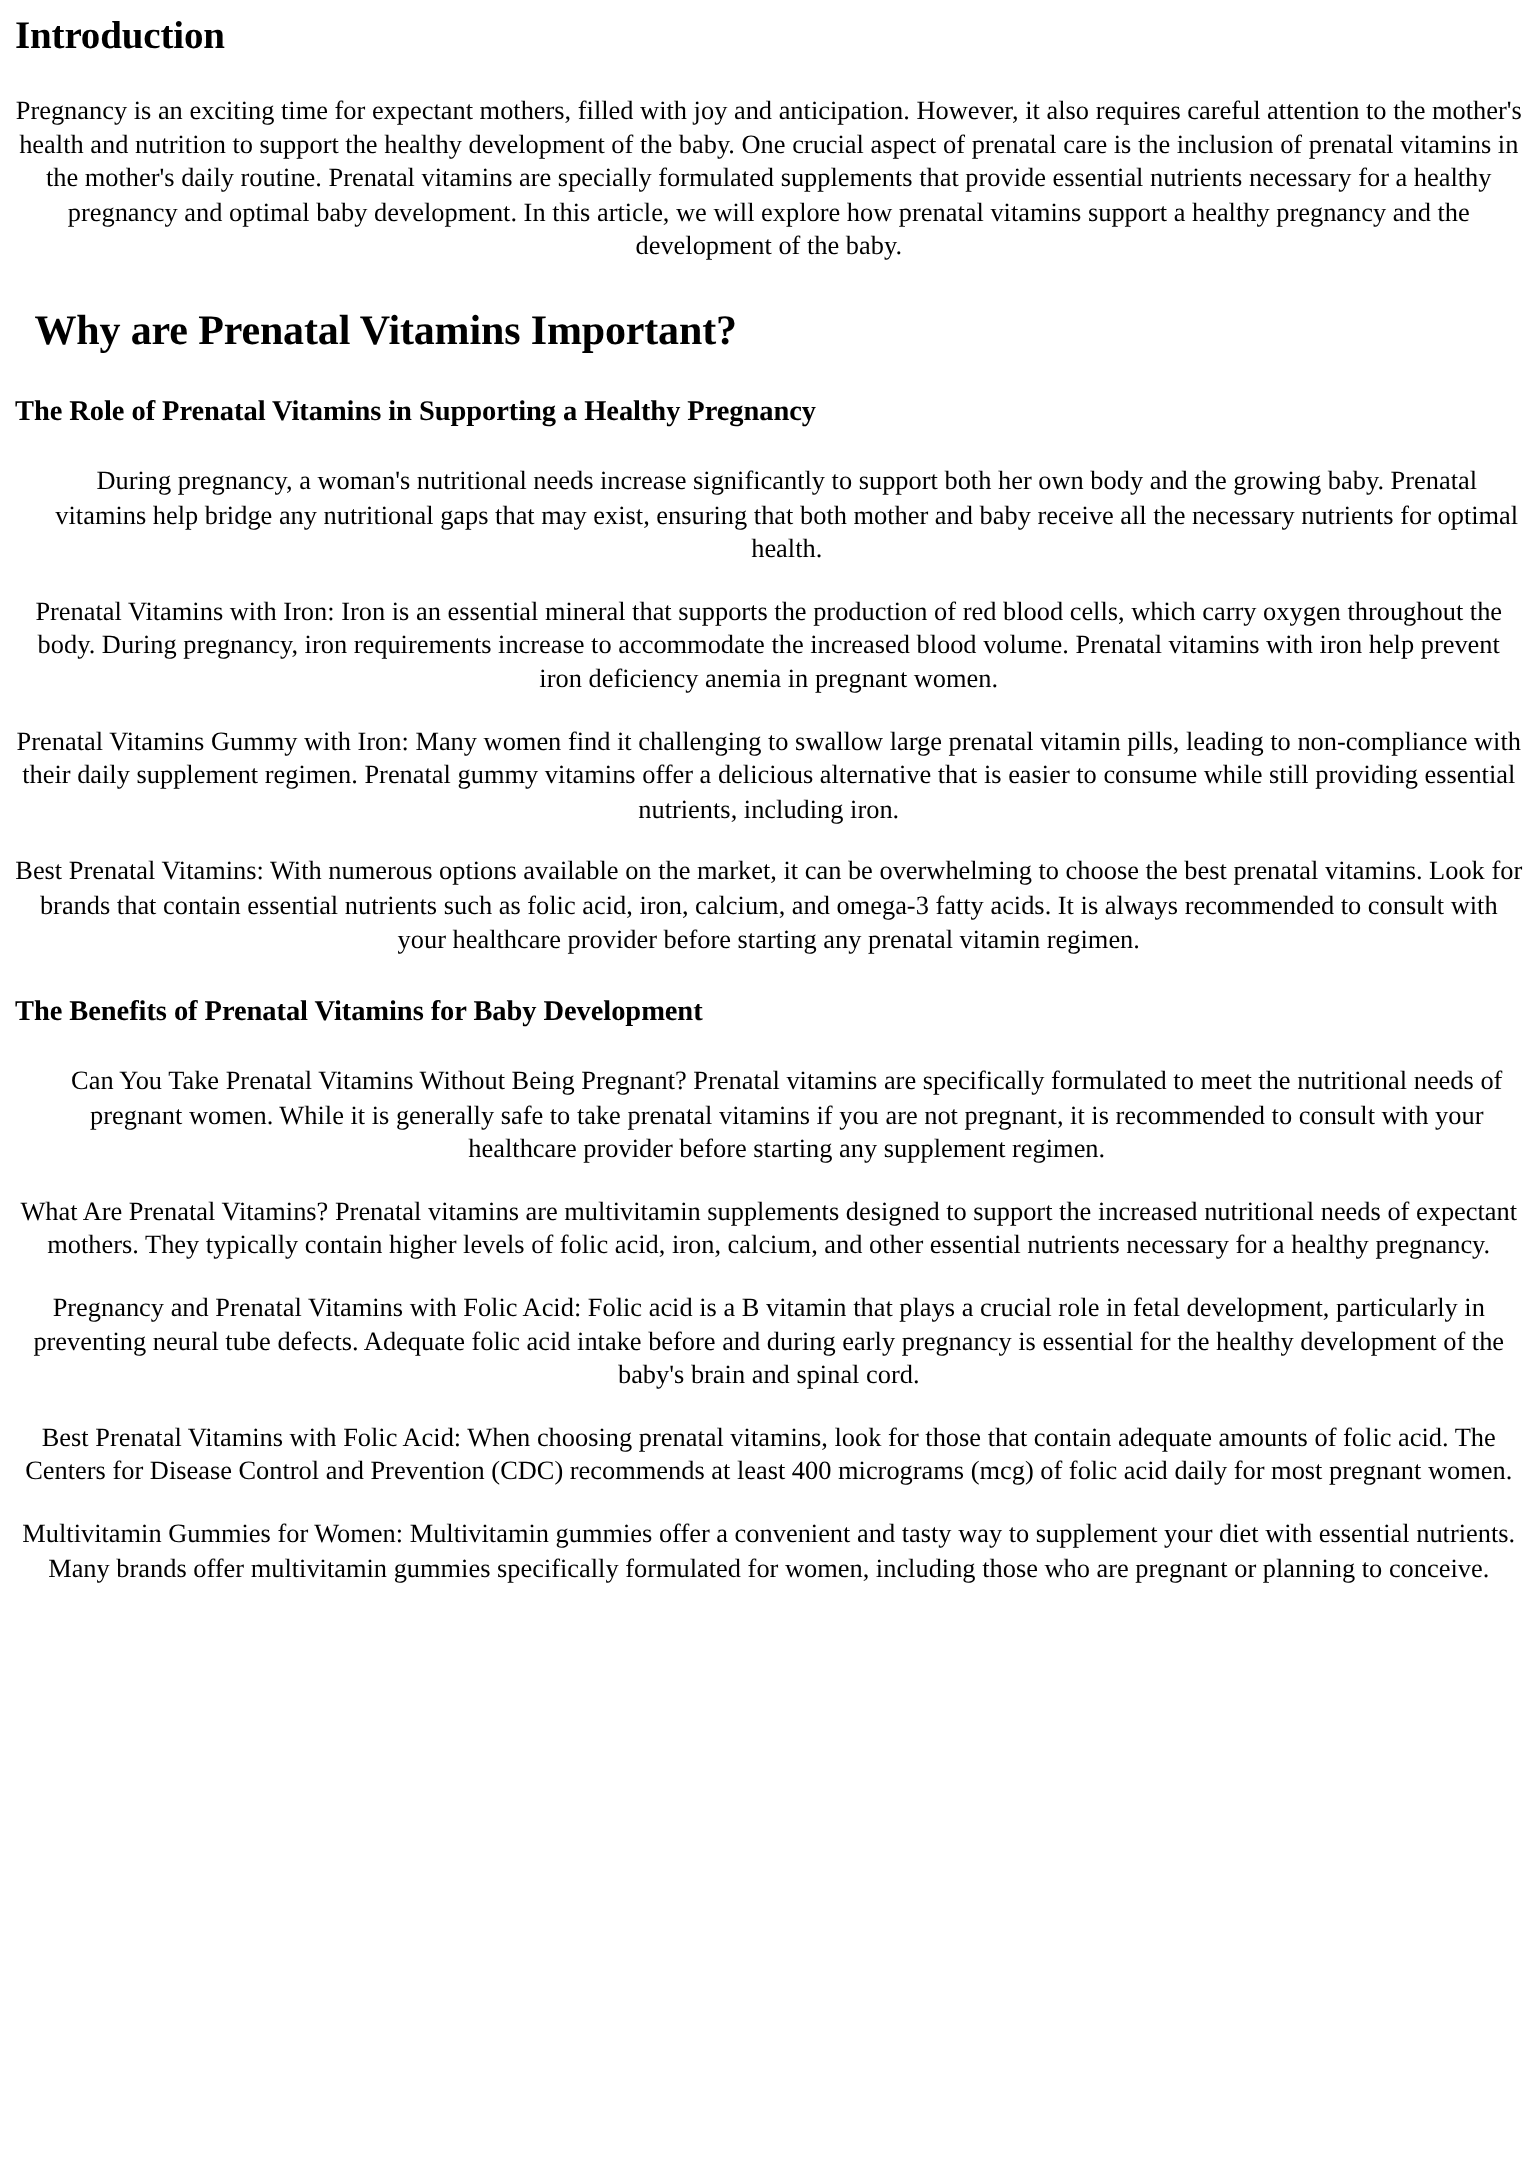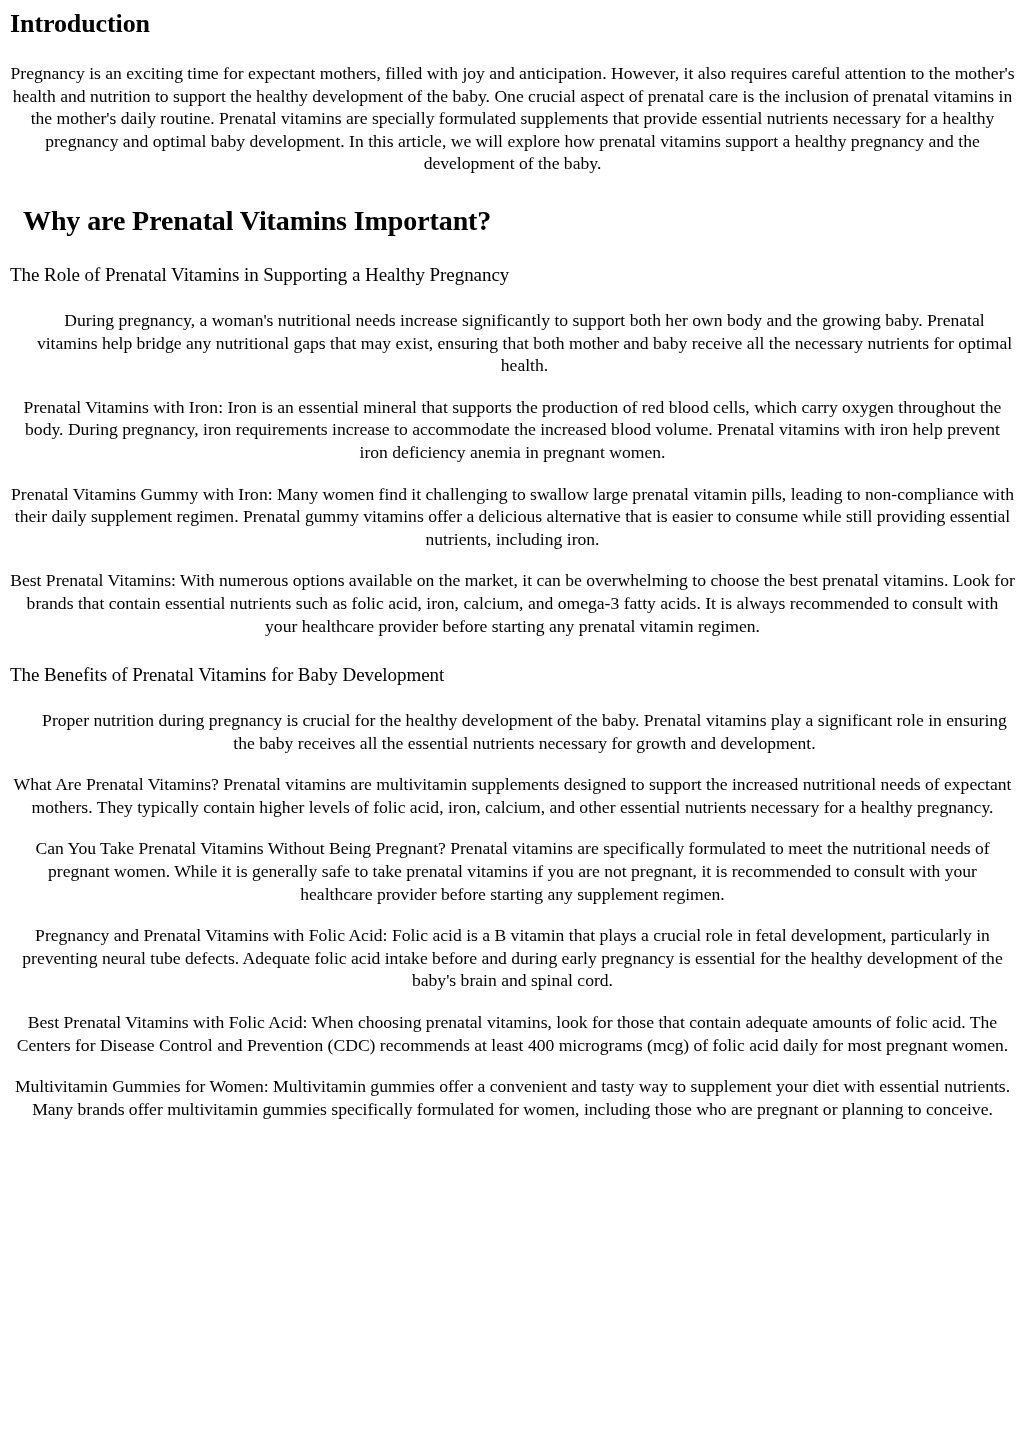--- a/index.html
+++ b/index.html
@@ -31,21 +31,21 @@
   }
   .doc-h2 {
     font-size: 28px;
     font-weight: bold;
     line-height: 32px;
     margin: 30px 0 0 13px;
     letter-spacing: -0.1px;
   }
   .doc-h3 {
     font-size: 19px;
-    font-weight: normal;
+    font-weight: bold;
     line-height: 23px;
     margin: 26px 0 0 0;
     letter-spacing: -0.05px;
   }
   .doc-p {
     font-size: 17.6px;
     line-height: 22.6px;
     margin: 19px 0 0 0;
     text-align: center;
     word-spacing: 0px;
@@ -70,25 +70,24 @@
   <p class="doc-p">During pregnancy, a woman's nutritional needs increase significantly to support both her own body and the growing baby. Prenatal vitamins help bridge any nutritional gaps that may exist, ensuring that both mother and baby receive all the necessary nutrients for optimal health.</p>
 
   <p class="doc-p">Prenatal Vitamins with Iron: Iron is an essential mineral that supports the production of red blood cells, which carry oxygen throughout the body. During pregnancy, iron requirements increase to accommodate the increased blood volume. Prenatal vitamins with iron help prevent iron deficiency anemia in pregnant women.</p>
 
   <p class="doc-p">Prenatal Vitamins Gummy with Iron: Many women find it challenging to swallow large prenatal vitamin pills, leading to non-compliance with their daily supplement regimen. Prenatal gummy vitamins offer a delicious alternative that is easier to consume while still providing essential nutrients, including iron.</p>
 
   <p class="doc-p">Best Prenatal Vitamins: With numerous options available on the market, it can be overwhelming to choose the best prenatal vitamins. Look for brands that contain essential nutrients such as folic acid, iron, calcium, and omega-3 fatty acids. It is always recommended to consult with your healthcare provider before starting any prenatal vitamin regimen.</p>
 
   <h3 class="doc-h3">The Benefits of Prenatal Vitamins for Baby Development</h3>
 
-  <p class="doc-p">Proper nutrition during pregnancy is crucial for the healthy development of the baby. Prenatal vitamins play a significant role in ensuring the baby receives all the essential nutrients necessary for growth and development.</p>
+
+  <p class="doc-p">Can You Take Prenatal Vitamins Without Being Pregnant? Prenatal vitamins are specifically formulated to meet the nutritional needs of pregnant women. While it is generally safe to take prenatal vitamins if you are not pregnant, it is recommended to consult with your healthcare provider before starting any supplement regimen.</p>
 
   <p class="doc-p">What Are Prenatal Vitamins? Prenatal vitamins are multivitamin supplements designed to support the increased nutritional needs of expectant mothers. They typically contain higher levels of folic acid, iron, calcium, and other essential nutrients necessary for a healthy pregnancy.</p>
-
-  <p class="doc-p">Can You Take Prenatal Vitamins Without Being Pregnant? Prenatal vitamins are specifically formulated to meet the nutritional needs of pregnant women. While it is generally safe to take prenatal vitamins if you are not pregnant, it is recommended to consult with your healthcare provider before starting any supplement regimen.</p>
 
   <p class="doc-p">Pregnancy and Prenatal Vitamins with Folic Acid: Folic acid is a B vitamin that plays a crucial role in fetal development, particularly in preventing neural tube defects. Adequate folic acid intake before and during early pregnancy is essential for the healthy development of the baby's brain and spinal cord.</p>
 
   <p class="doc-p">Best Prenatal Vitamins with Folic Acid: When choosing prenatal vitamins, look for those that contain adequate amounts of folic acid. The Centers for Disease Control and Prevention (CDC) recommends at least 400 micrograms (mcg) of folic acid daily for most pregnant women.</p>
 
   <p class="doc-p">Multivitamin Gummies for Women: Multivitamin gummies offer a convenient and tasty way to supplement your diet with essential nutrients. Many brands offer multivitamin gummies specifically formulated for women, including those who are pregnant or planning to conceive.</p>
 
   <div class="spacer-bottom"></div>
 
 </div>

